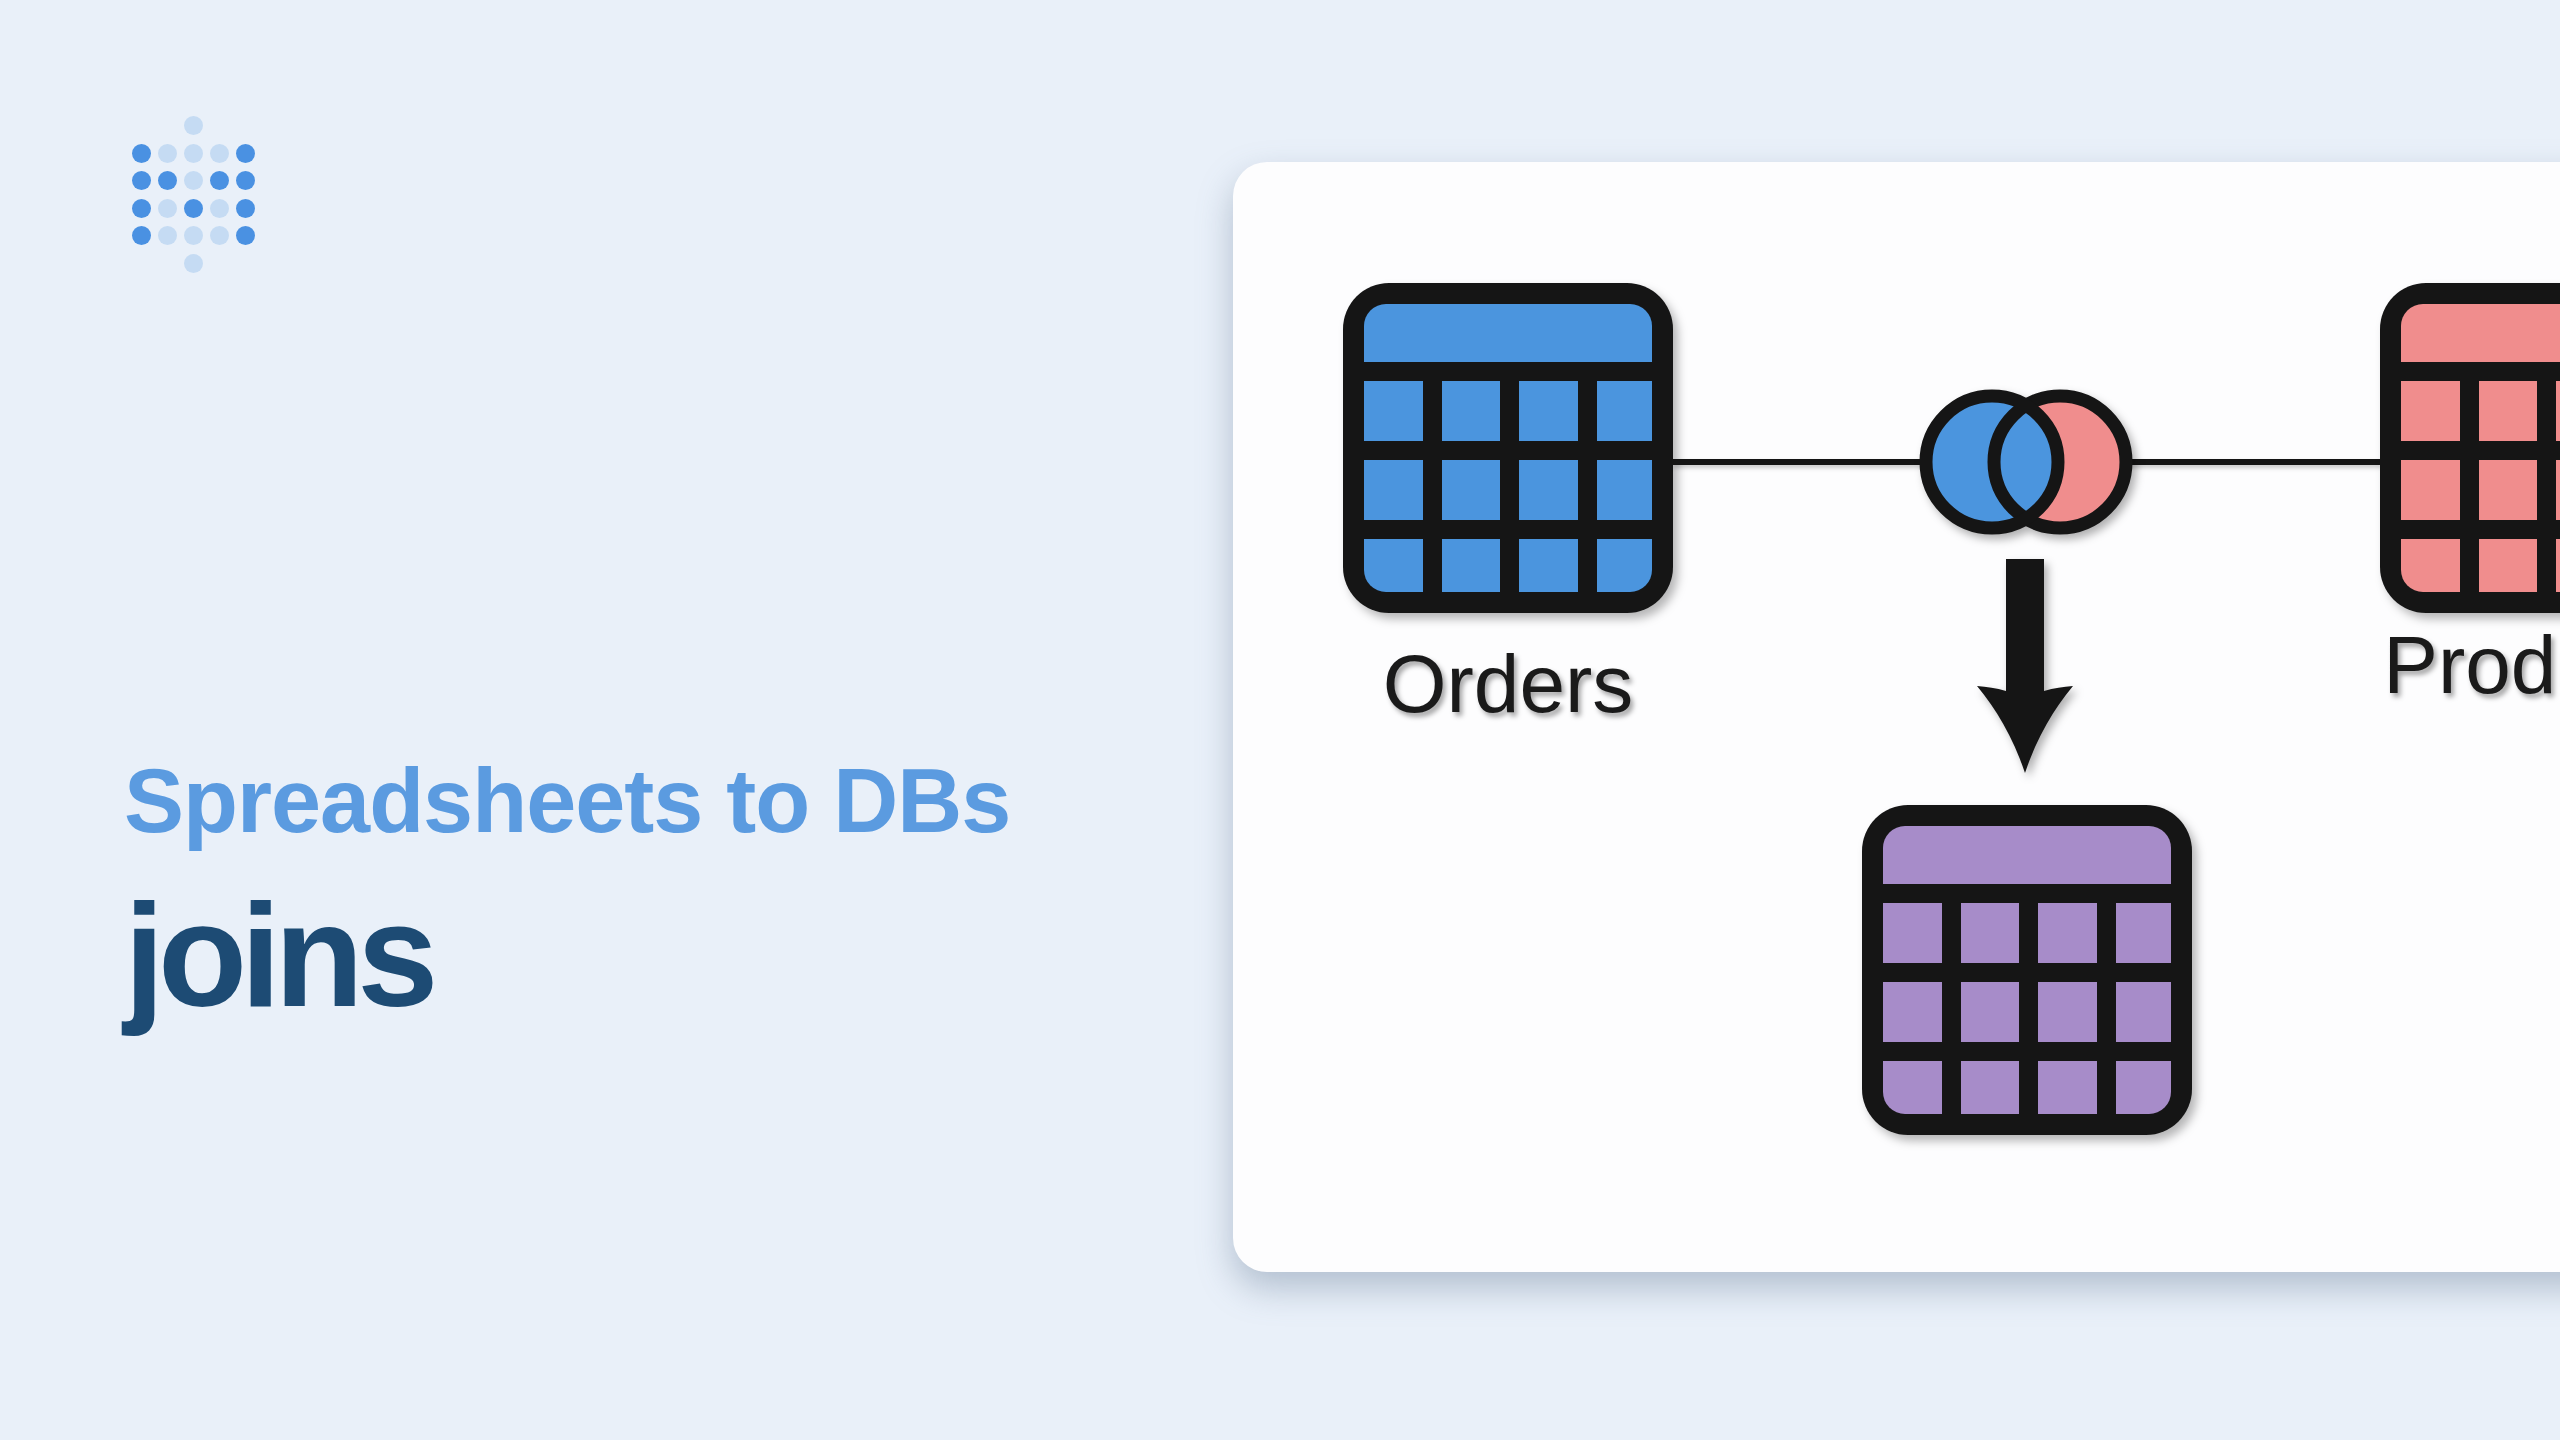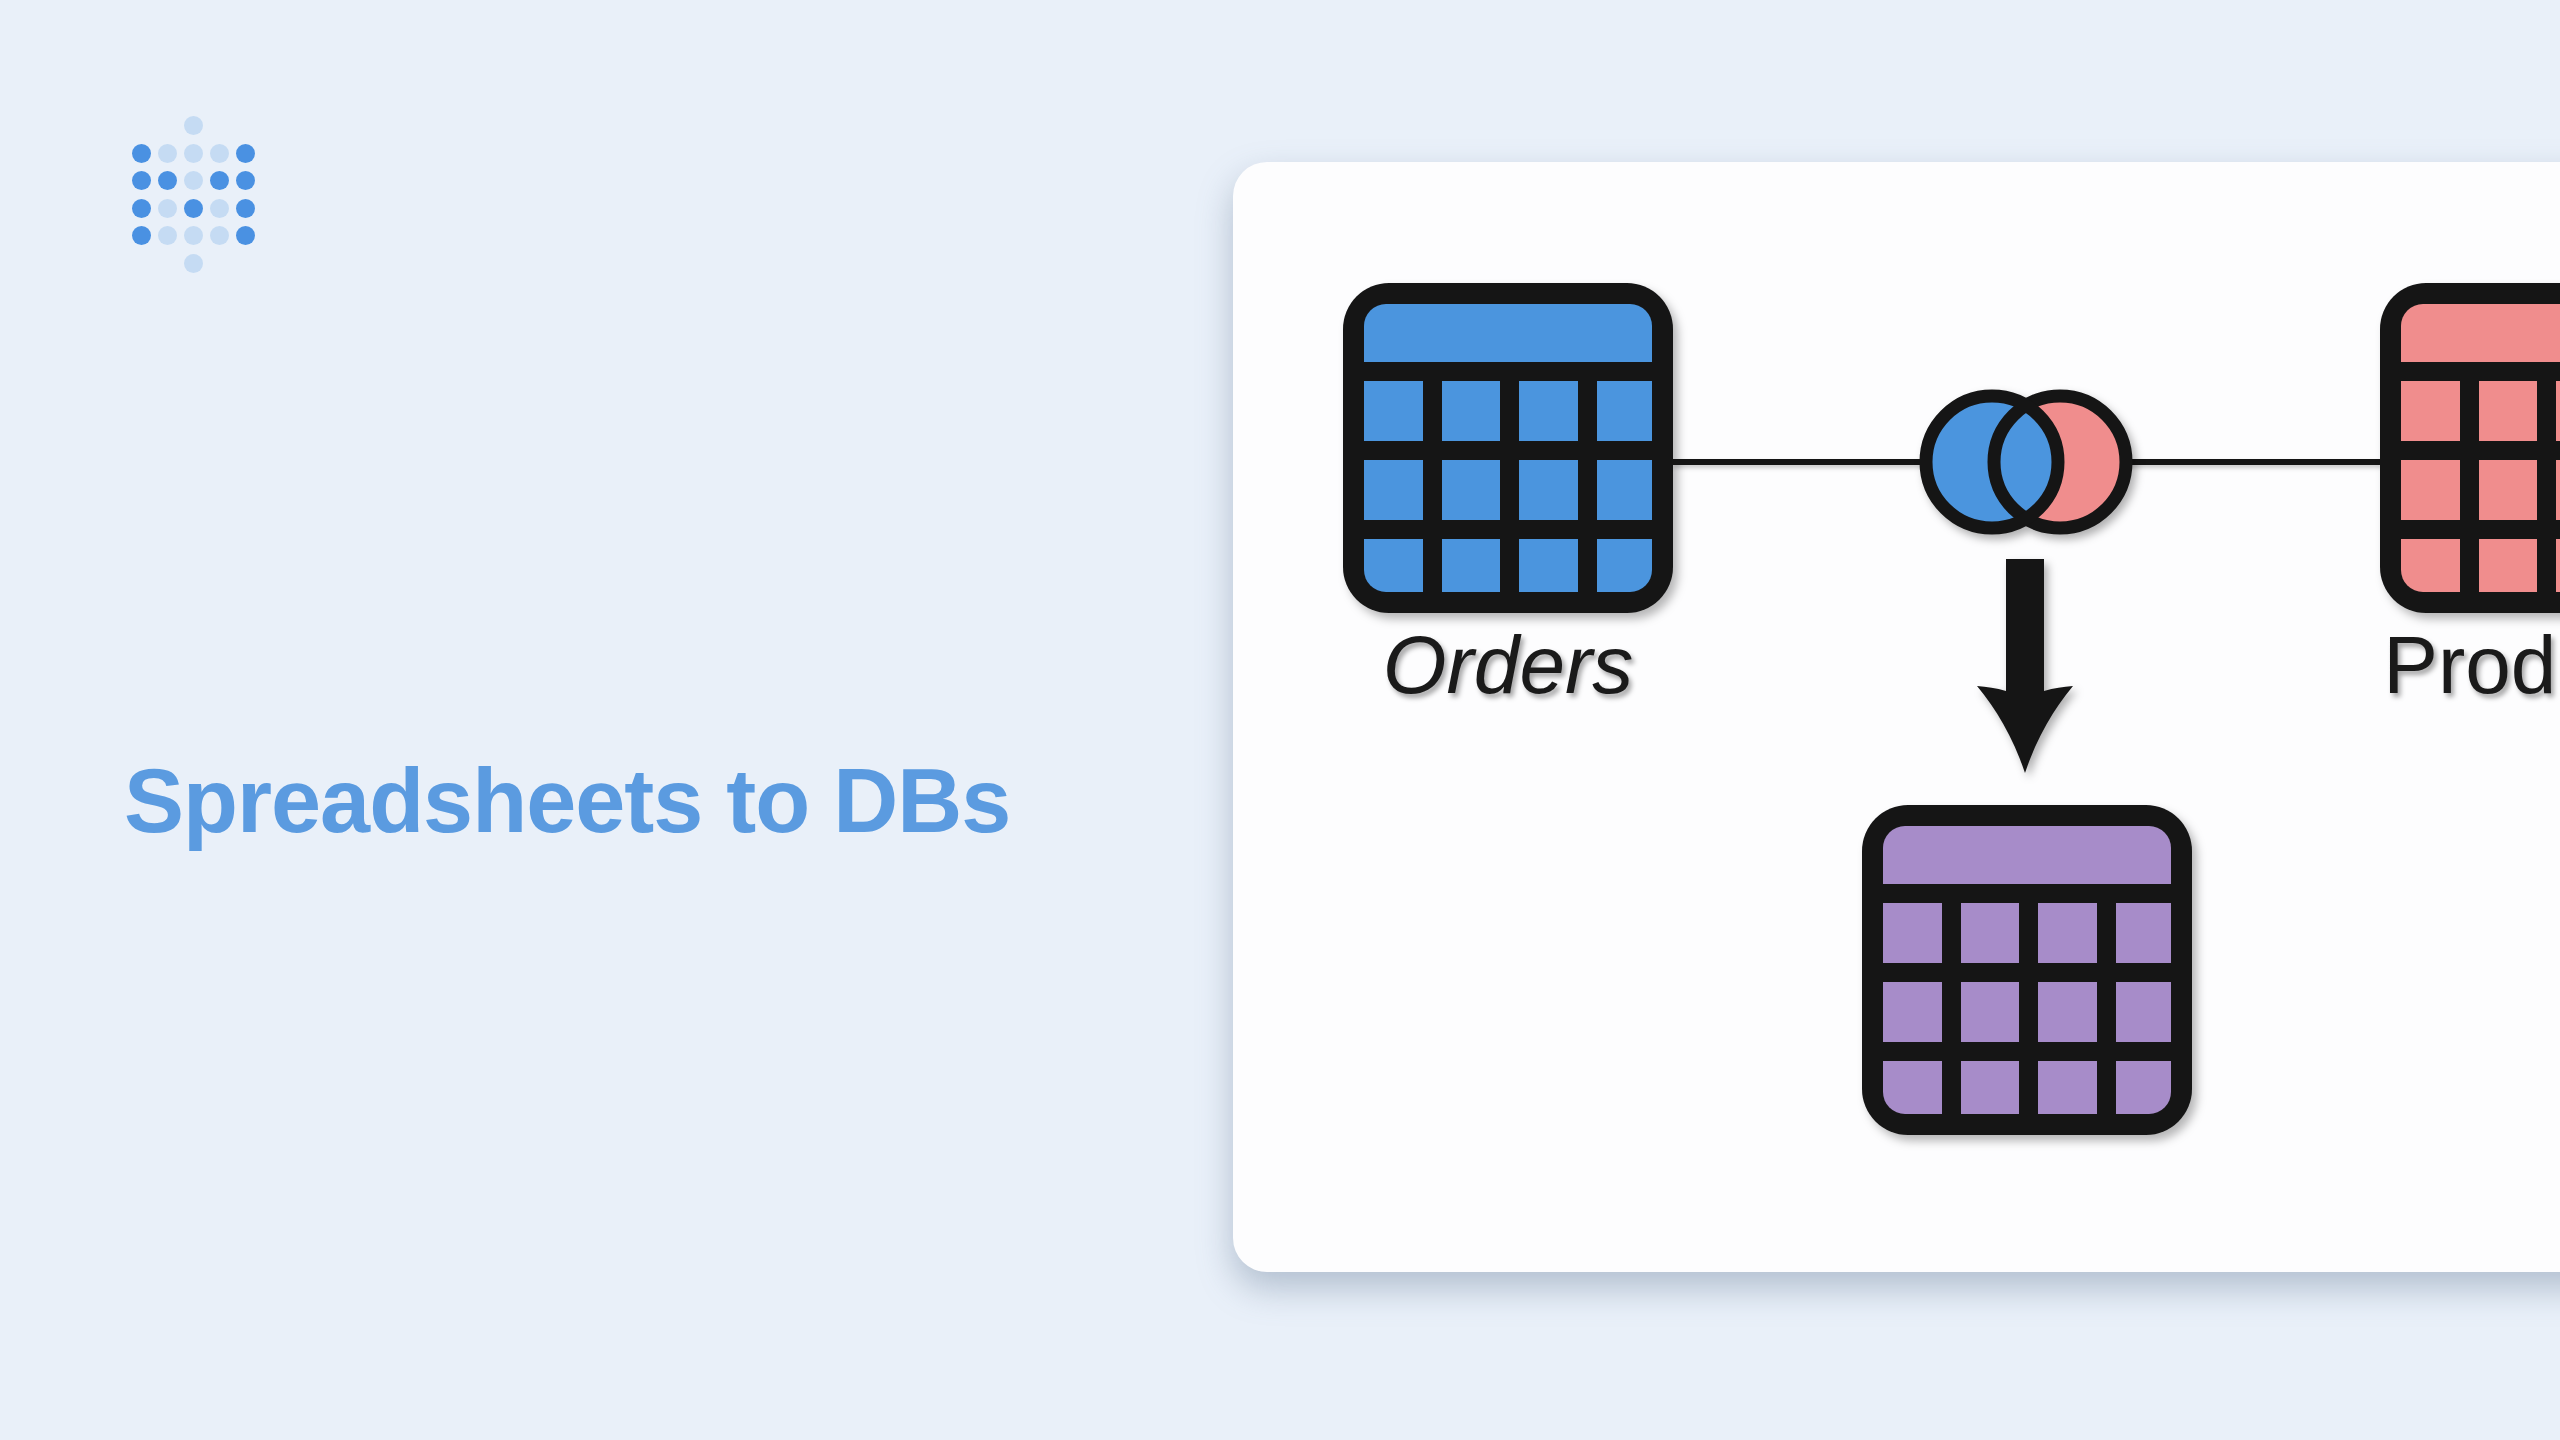--- a/index.html
+++ b/index.html
@@ -33,21 +33,21 @@
   .icon-orders   { left:110px;  top:121px; }
   .icon-products { left:1147px; top:121px; }
   .icon-totals   { left:629px;  top:643px; }
   .tbl-orders   { --tbl:var(--orders); }
   .tbl-products { --tbl:var(--products); }
   .tbl-totals   { --tbl:var(--totals); }
 
   .node-label { position:absolute; width:330px; text-align:center;
                 font-size:82px; line-height:82px; color:var(--label); white-space:nowrap;
                 text-shadow:3px 4px 5px rgba(0,0,0,0.35); }
-  .lbl-orders   { left:110px;  top:462px;font-style:italic; }
+  .lbl-orders   { left:110px;  top:481px; }
   .lbl-products { left:1147px; top:462px; }
   .lbl-totals   { left:629px;  top:984px; }
 
   .connector { position:absolute; height:6px; background:var(--stroke); top:297px;
                filter:drop-shadow(2px 3px 2px rgba(0,0,0,0.2)); }
   .connector-left  { left:439px; width:254px; }
   .connector-right { left:893px; width:254px; }
 
   .venn { position:absolute; left:677px; top:218px; width:230px; height:165px;
           filter:drop-shadow(4px 5px 4px rgba(0,0,0,0.3)); }
@@ -80,20 +80,21 @@
       <span class="dot light" style="grid-area: 5 / 2;"></span>
       <span class="dot light" style="grid-area: 5 / 3;"></span>
       <span class="dot light" style="grid-area: 5 / 4;"></span>
       <span class="dot dark" style="grid-area: 5 / 5;"></span>
       <span class="dot light" style="grid-area: 6 / 3;"></span>
     </div>
 
   <div class="eyebrow">Spreadsheets to DBs</div>
 
   <h1 class="title">
+    <div class="title-line">joins</div>
   </h1>
 
   <div class="card">
 
     <svg class="node-icon icon-orders tbl-orders" viewBox="0 0 330 330">
       <rect x="0" y="0" width="330" height="330" rx="46" fill="var(--stroke)"></rect>
       <rect x="21" y="21" width="288" height="288" rx="22" fill="var(--tbl)"></rect>
       <g fill="var(--stroke)">
         <rect x="12" y="79" width="306" height="19"></rect>
         <rect x="12" y="158" width="306" height="19"></rect>

